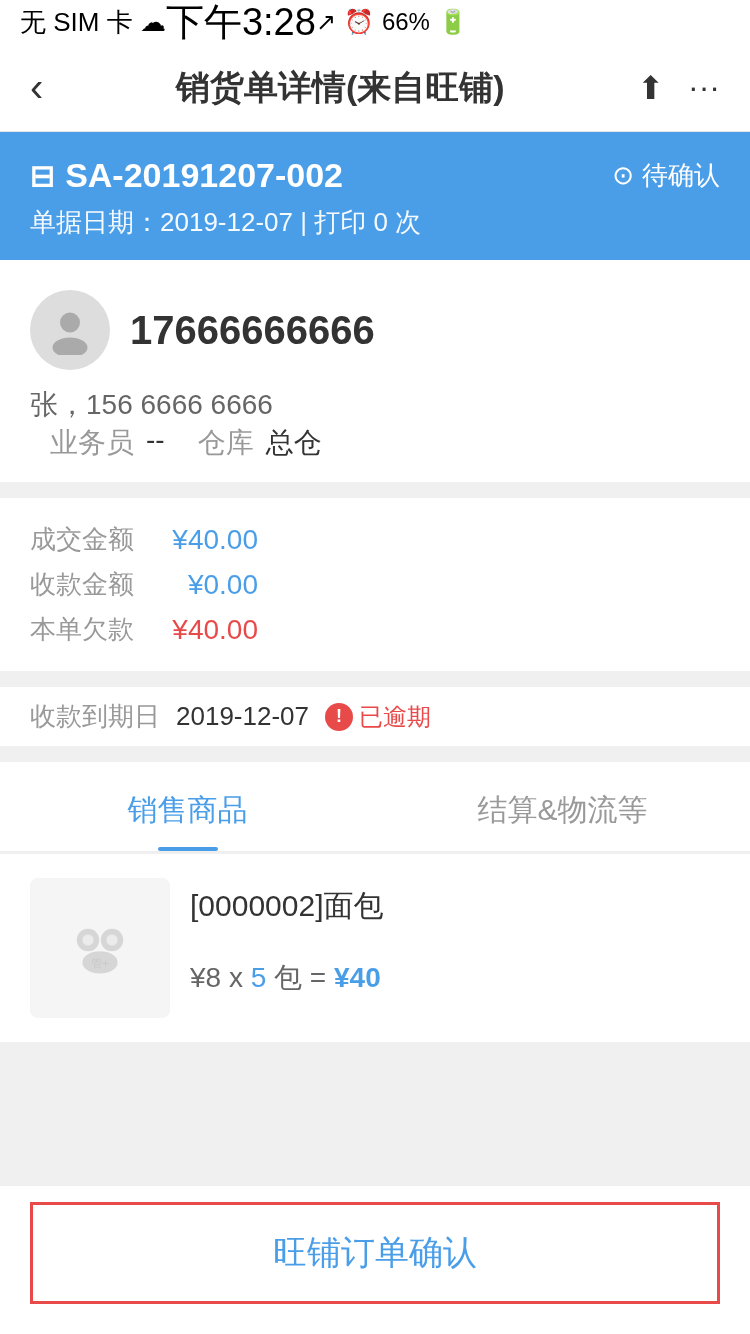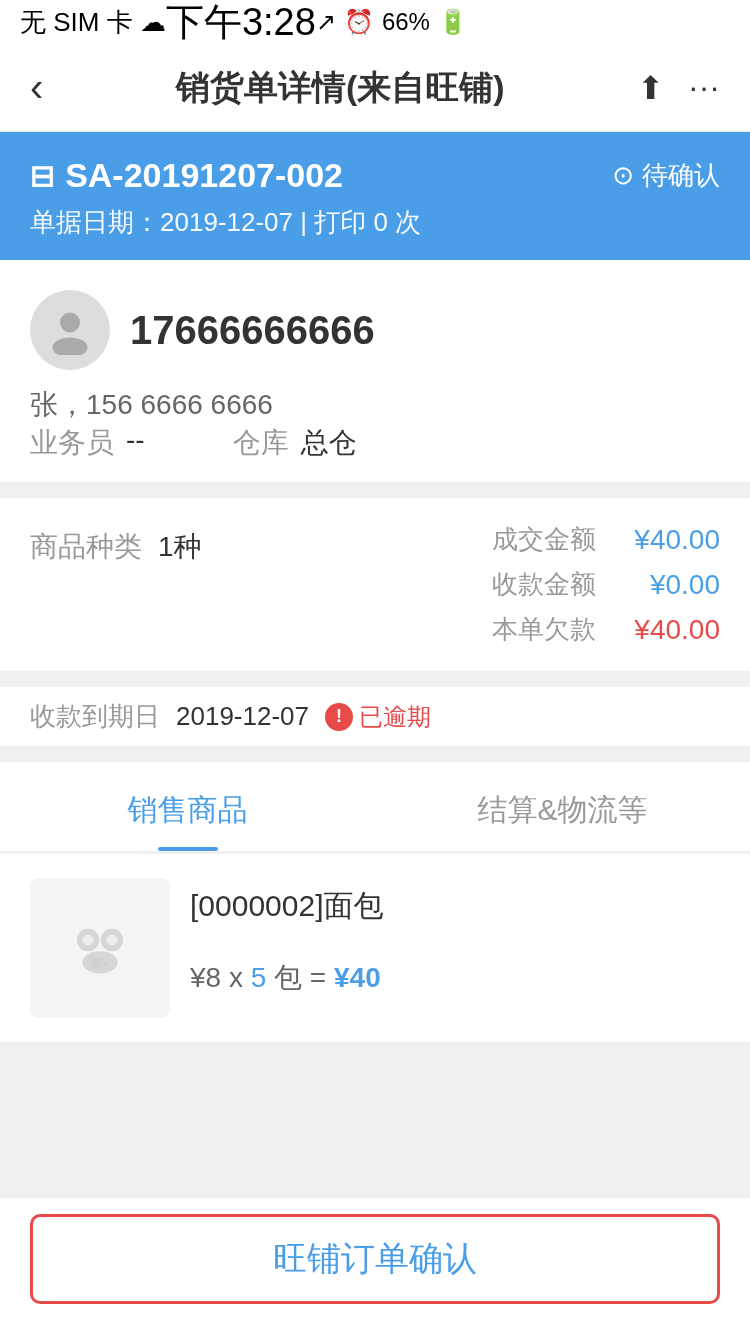--- a/index.html
+++ b/index.html
@@ -123,23 +123,24 @@
       font-weight: 600;
       color: #333;
     }
     .customer-name {
       color: #666;
       font-size: 28px;
       padding-left: 0;
     }
     .customer-meta {
       display: flex;
-      gap: 88px;
+      gap: 33px;
       color: #666;
       font-size: 28px;
+      margin-left: 20px;
     }
     .customer-meta-item {
       display: flex;
       gap: 12px;
     }
     .customer-meta-label { color: #999; }
     .customer-meta-value { color: #333; }
 
     
     .summary-section {
@@ -303,24 +304,24 @@
       position: fixed;
       bottom: 0;
       left: 0;
       width: 750px;
       background: #fff;
       padding: 16px 30px 30px;
       border-top: 1px solid #eee;
     }
     .confirm-button {
       width: 100%;
-      height: 90px;
+      height: 102px;
       border: 3px solid #E84A4A;
       background: #fff;
-      border-radius: 10px;
+      border-radius: 0;
       color: #4A9EE8;
       font-size: 34px;
       font-weight: 500;
       cursor: pointer;
       display: flex;
       align-items: center;
       justify-content: center;
     }
   </style>
 </head>
@@ -381,24 +382,20 @@
       <span class="customer-meta-value">--</span>
     </div>
     <div class="customer-meta-item">
       <span class="customer-meta-label">仓库</span>
       <span class="customer-meta-value">总仓</span>
     </div>
   </div>
 </div>
 
 <div class="summary-section">
-  <div class="summary-left">
-    <span class="summary-label">商品种类</span>
-    <span class="summary-count">1种</span>
-  </div>
   <div class="summary-right">
     <div class="summary-row">
       <span class="summary-row-label">成交金额</span>
       <span class="summary-row-value amount-blue">¥40.00</span>
     </div>
     <div class="summary-row">
       <span class="summary-row-label">收款金额</span>
       <span class="summary-row-value amount-blue">¥0.00</span>
     </div>
     <div class="summary-row">

